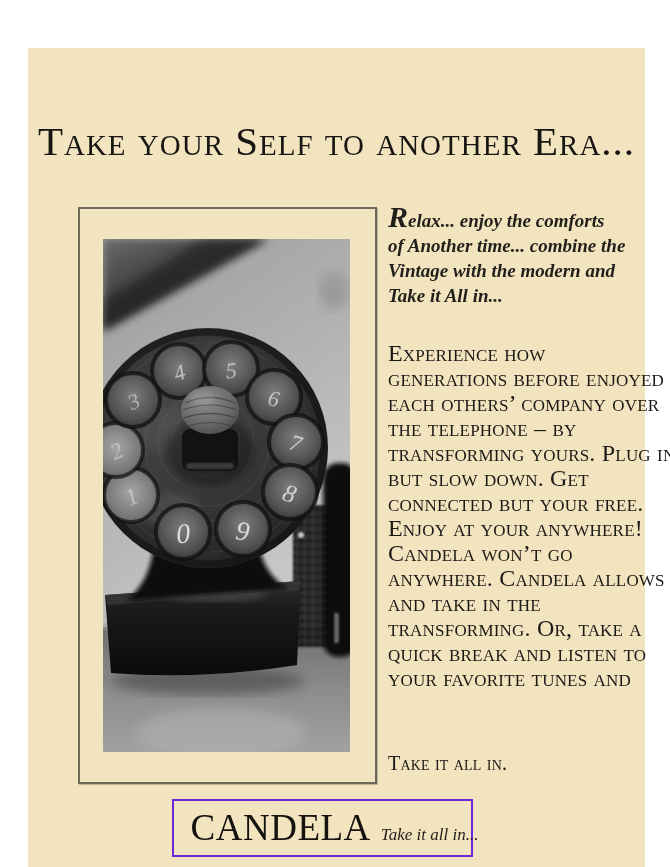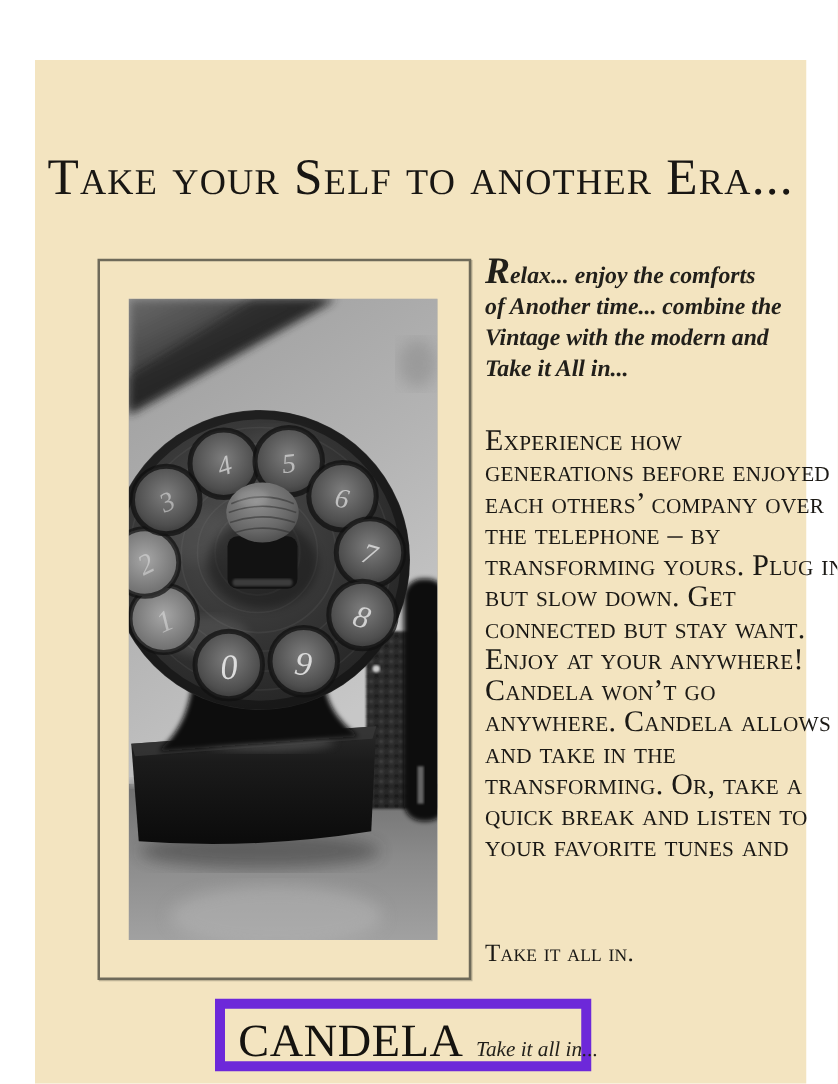--- a/index.html
+++ b/index.html
@@ -41,21 +41,21 @@
     font-variant:small-caps; font-size:24px; line-height:25px;
     letter-spacing:0.2px; color:#1b1915; white-space:nowrap;
   }
   .closing {
     position:absolute; left:360px; top:704px;
     font-variant:small-caps; font-size:20px; letter-spacing:0.2px;
     color:#1b1915; white-space:nowrap;
   }
   .brand-box {
     position:absolute; left:144px; top:751px; width:301px; height:58px;
-    border:8px solid #6d28d9;
+    border:2px solid #6d28d9;
     display:flex; align-items:baseline; justify-content:center;
     gap:10px; padding-top:5px; white-space:nowrap;padding-left:24px;
   }
   .brand { font-size:37px; letter-spacing:0.5px; color:#15130f; }
   .tagline { font-style:italic; font-size:17px; color:#211f1a; }
 </style>
 </head>
 <body>
 
 <div class="page">
@@ -233,21 +233,21 @@
       <div>Take it All in...</div>
     </div>
 
     <div class="body-copy">
       <div>Experience how</div>
       <div>generations before enjoyed</div>
       <div>each others’ company over</div>
       <div>the telephone – by</div>
       <div>transforming yours. Plug in</div>
       <div>but slow down. Get</div>
-      <div>connected but stay want.</div>
+      <div>connected but your free.</div>
       <div>Enjoy at your anywhere!</div>
       <div>Candela won’t go</div>
       <div>anywhere. Candela allows</div>
       <div>and take in the</div>
       <div>transforming. Or, take a</div>
       <div>quick break and listen to</div>
       <div>your favorite tunes and</div>
     </div>
 
     <div class="closing">Take it all in.</div>

